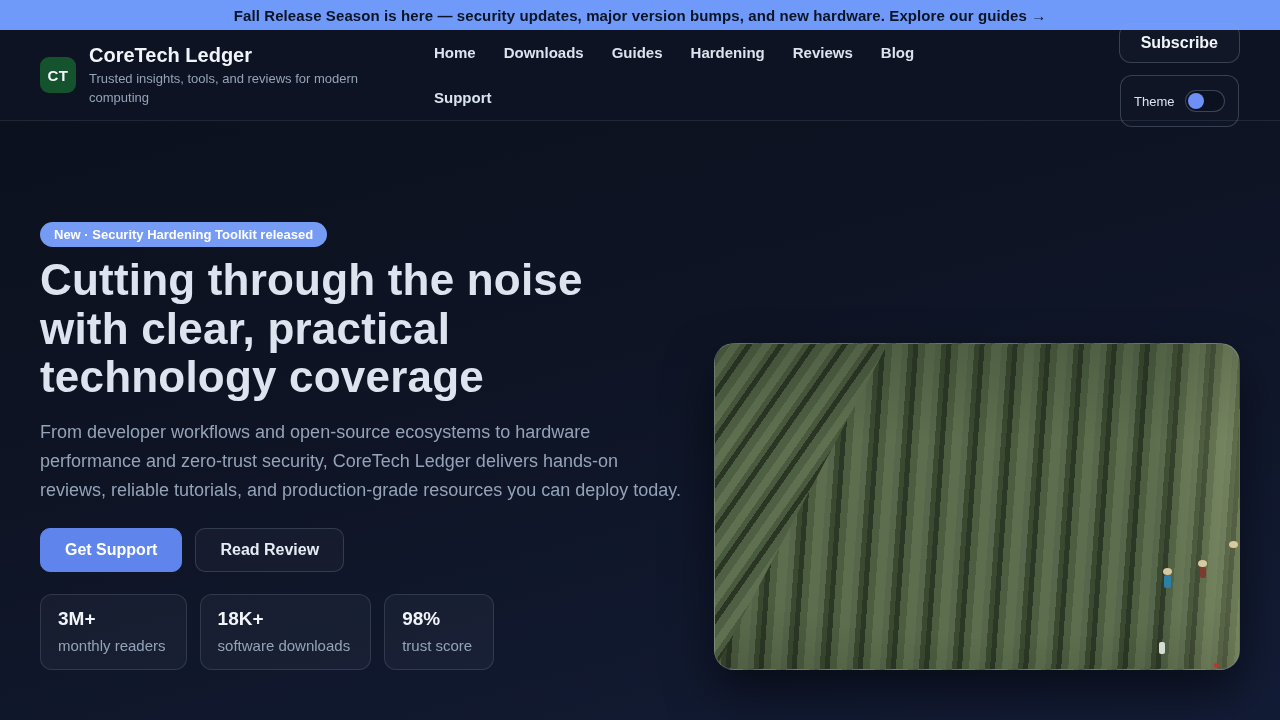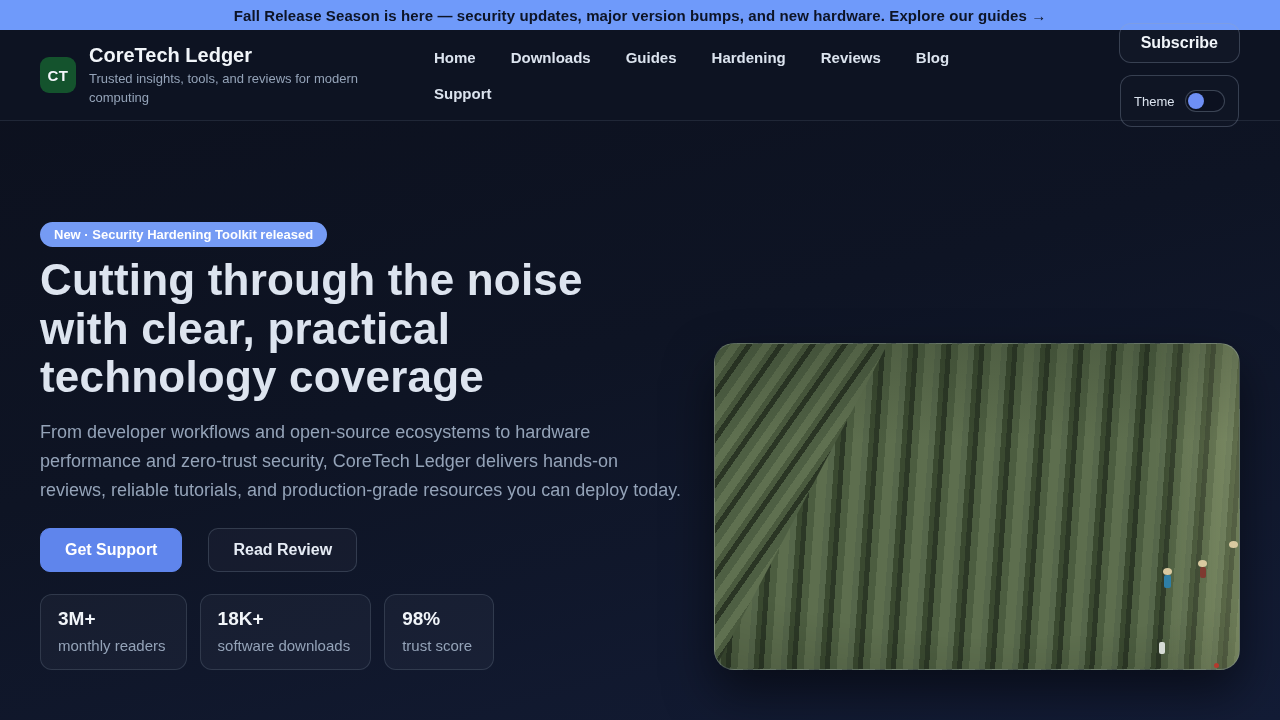--- a/index.html
+++ b/index.html
@@ -40,21 +40,21 @@
   .brand{display:flex;align-items:center;gap:13px;width:394px;flex:0 0 auto;}
   .logo{
     width:36px;height:36px;border-radius:9px;background:#14532d;
     display:flex;align-items:center;justify-content:center;
     font-size:15px;font-weight:800;color:#f4f7fb;letter-spacing:.5px;flex:0 0 auto;
   }
   .brand-title{font-size:20px;font-weight:700;color:#f1f5f9;line-height:1.2;}
   .brand-tagline{font-size:13px;color:var(--text-muted);line-height:19px;max-width:280px;margin-top:2px;}
   nav{
     display:flex;flex-wrap:wrap;column-gap:35px;row-gap:19px;
-    width:545px;flex:0 0 auto;align-items:flex-start;
+    width:545px;flex:0 0 auto;align-items:flex-start;gap:28px;
   }
   nav a{
     color:#dbe3ee;text-decoration:none;font-size:15px;font-weight:600;cursor:pointer;
   }
   .header-actions{margin-left:auto;display:flex;align-items:center;gap:12px;flex-direction:column;}
   .subscribe-btn{
     background:rgba(255,255,255,0.02);
     border:1px solid rgba(148,163,184,0.30);
     color:#f1f5f9;font-size:16px;font-weight:700;
     padding:10px 21px;border-radius:12px;cursor:pointer;
@@ -83,21 +83,21 @@
     font-size:13px;font-weight:700;padding:5px 14px;border-radius:999px;
   }
   h1{
     margin-top:9px;font-size:44px;line-height:48.5px;font-weight:700;
     color:#dde4ef;letter-spacing:.2px;max-width:640px;
   }
   .hero-desc{
     margin-top:16px;font-size:18px;line-height:29px;color:var(--text-muted);
     max-width:648px;
   }
-  .cta-row{margin-top:23px;display:flex;gap:26px;}
+  .cta-row{margin-top:23px;display:flex;gap:13px;}
   .btn{
     font-family:inherit;font-size:16px;font-weight:700;cursor:pointer;
     height:44px;padding:0 24px;border-radius:10px;
   }
   .btn-primary{background:var(--accent);border:1px solid var(--accent);color:#fff;}
   .btn-secondary{
     background:rgba(148,163,184,0.05);
     border:1px solid rgba(148,163,184,0.24);color:#e6ecf5;
   }
   .stats-row{margin-top:22px;display:flex;gap:13px;}

